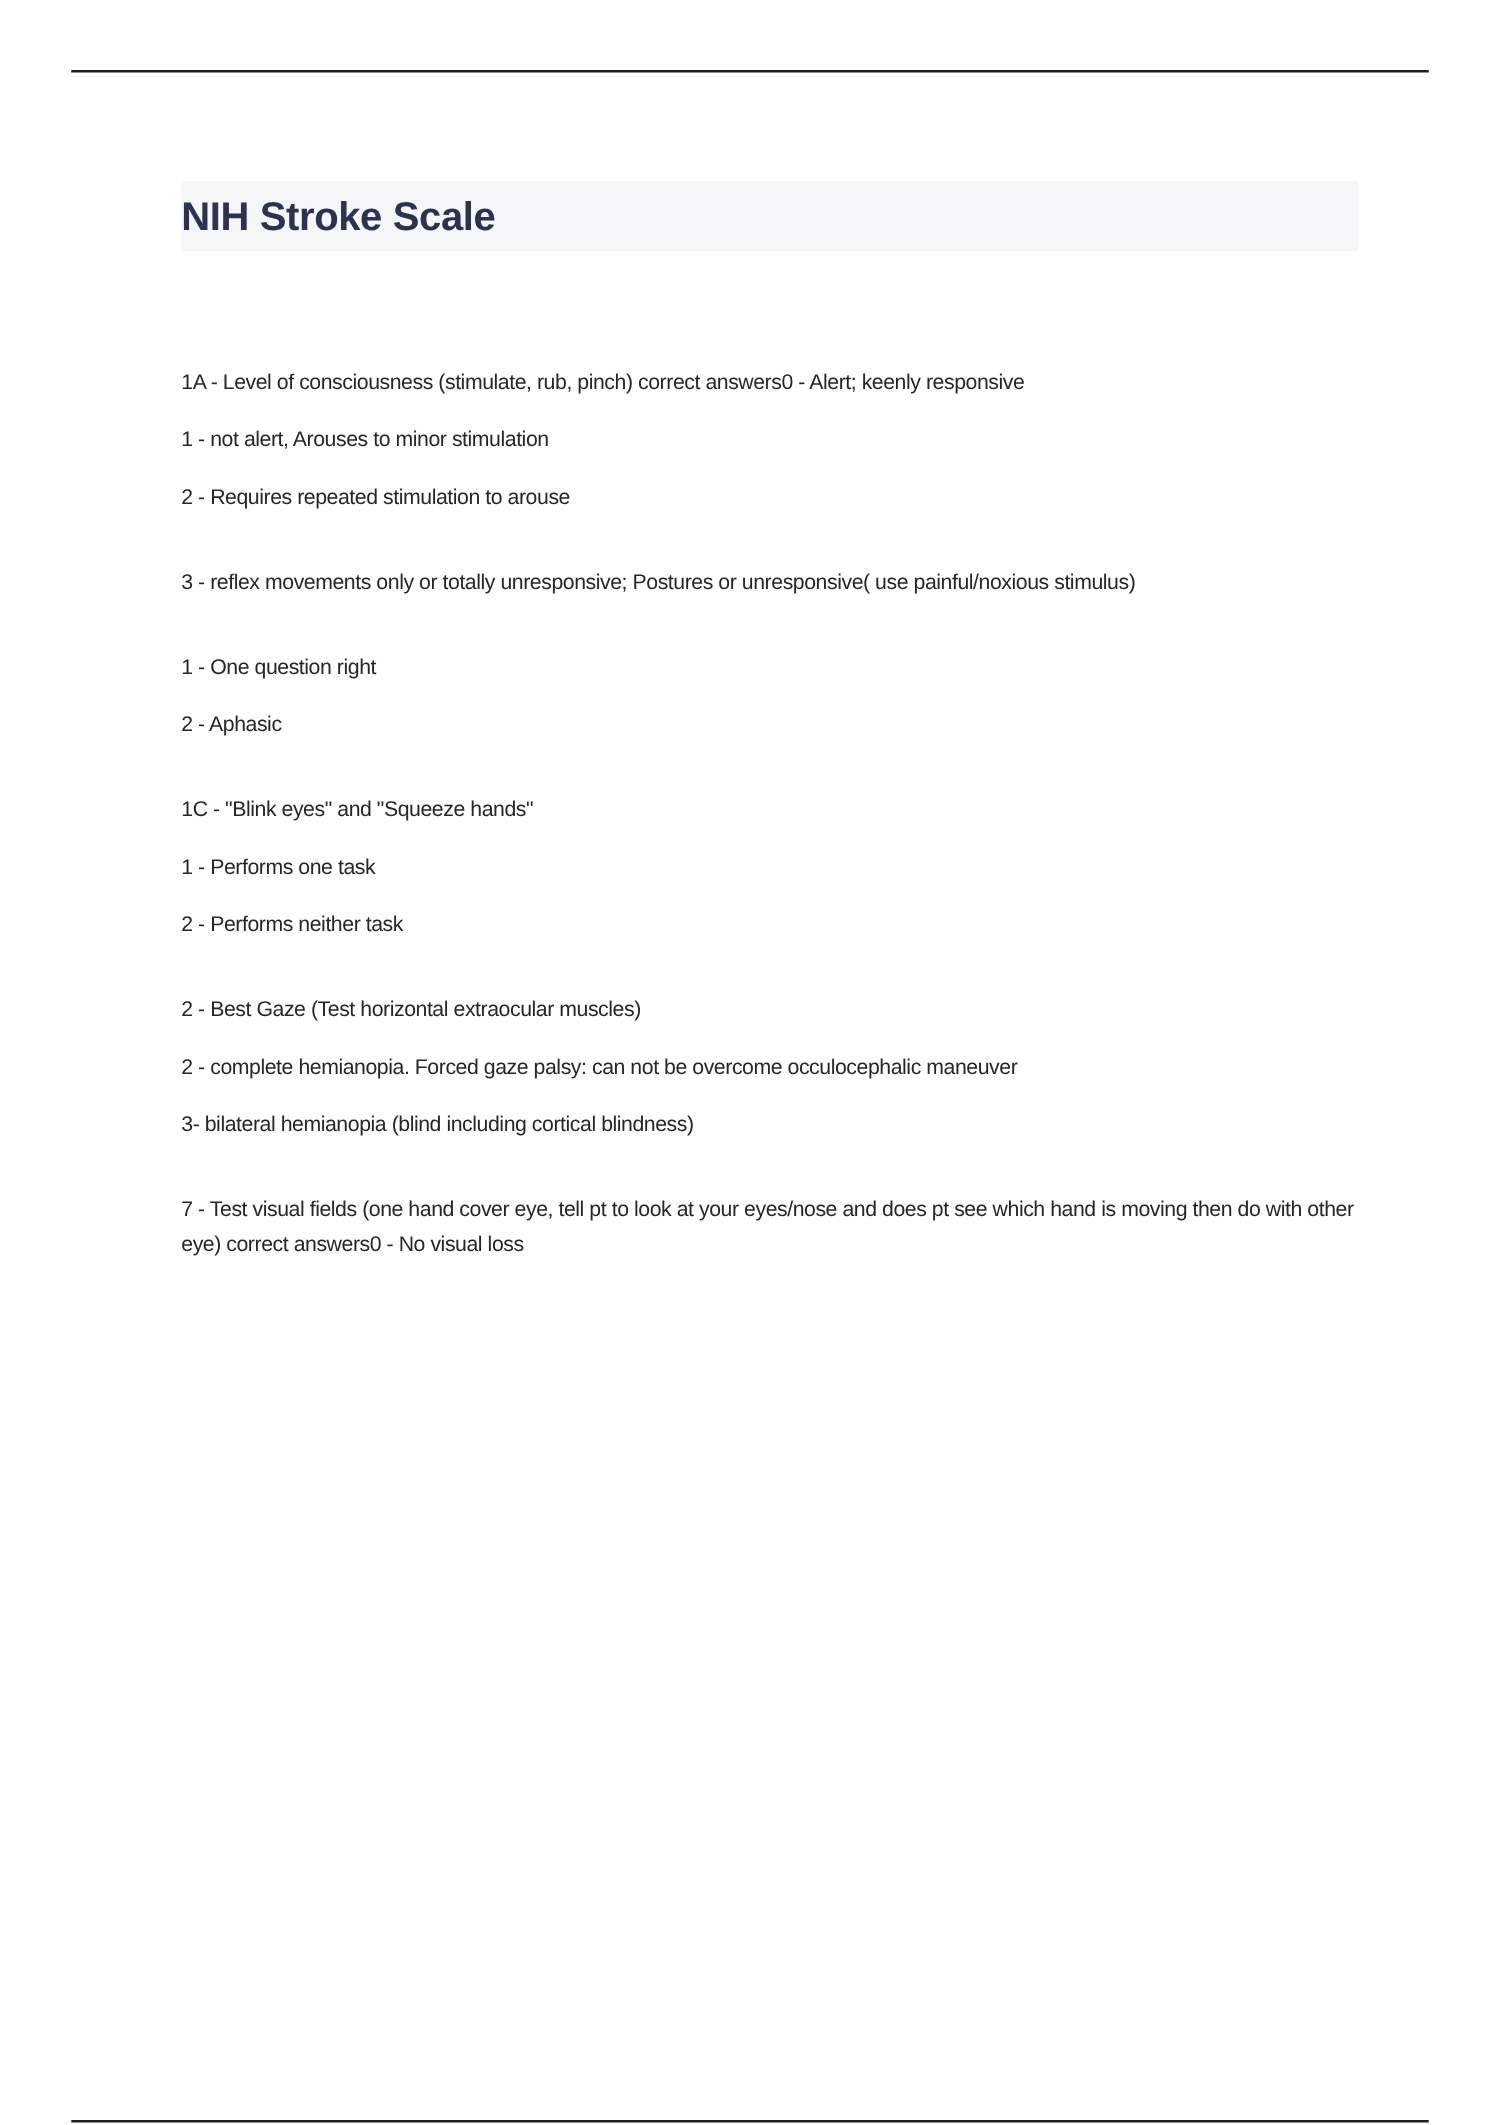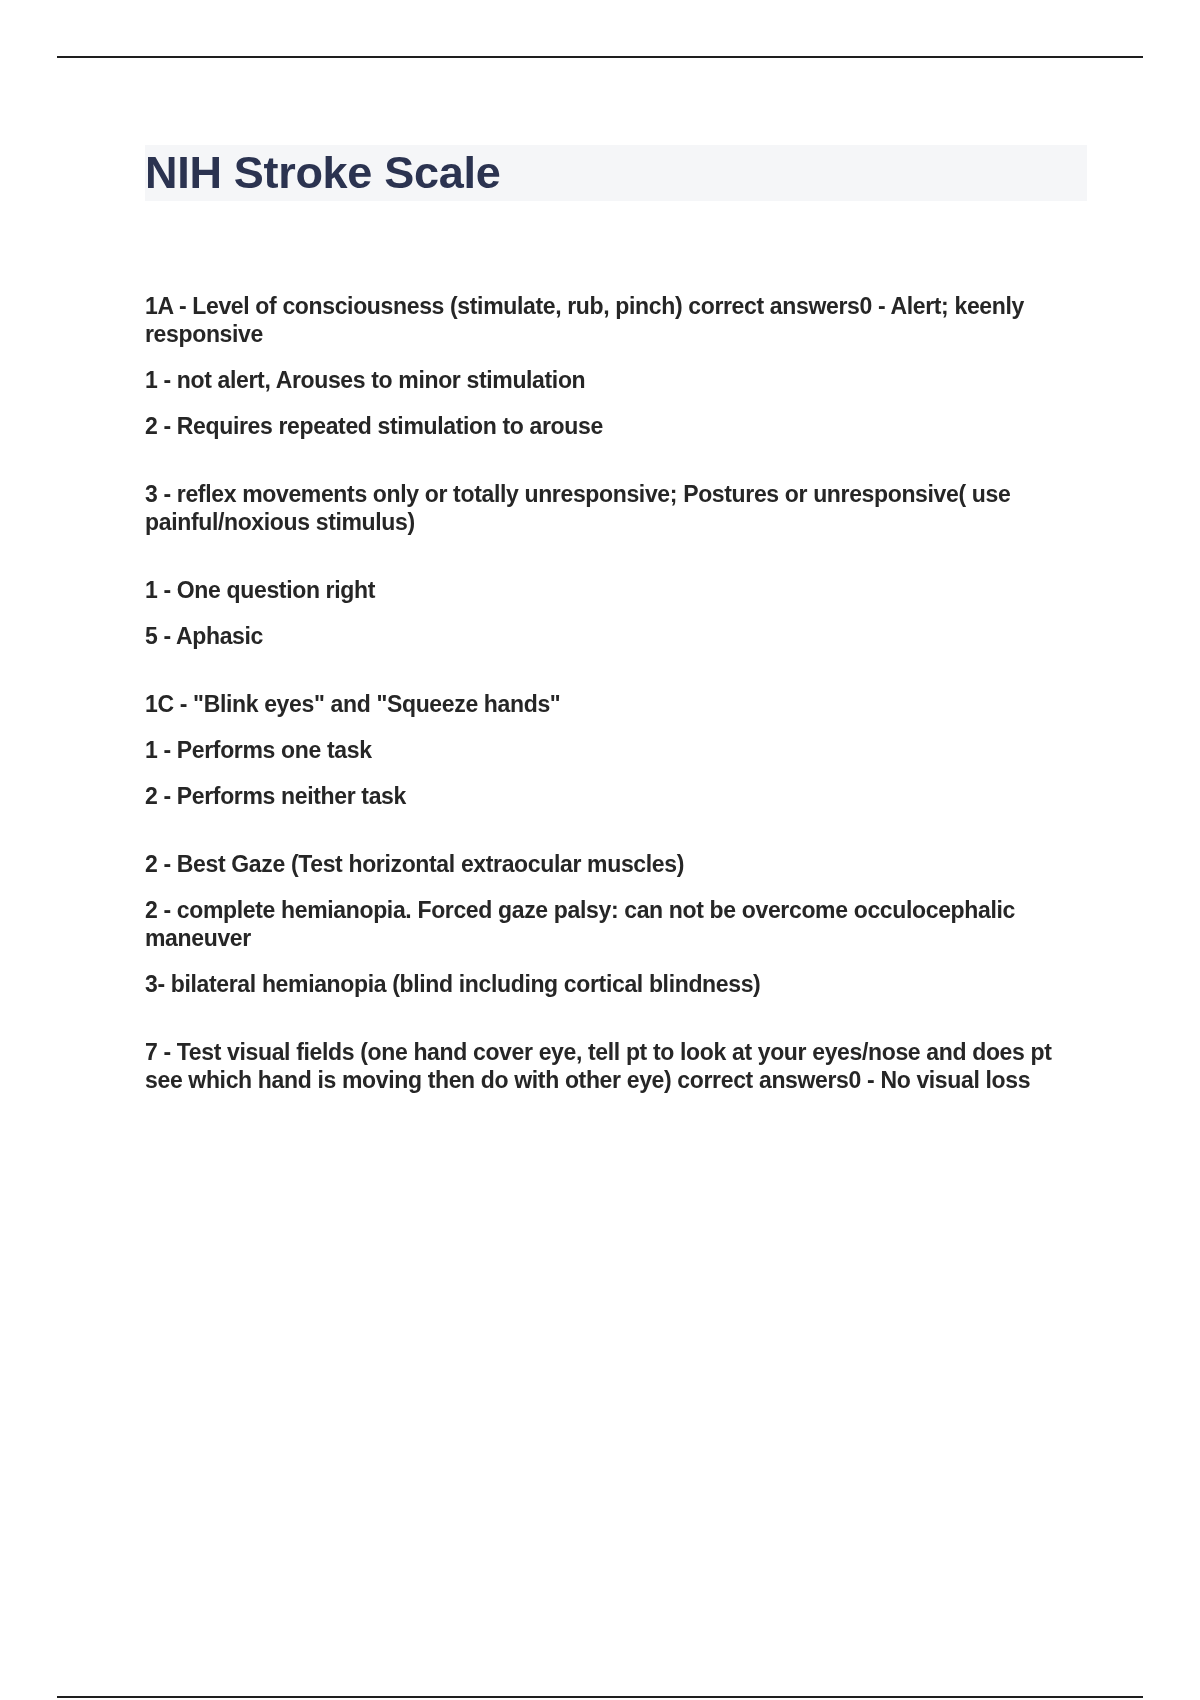--- a/index.html
+++ b/index.html
@@ -32,37 +32,36 @@
       height: 56px;
       background: #f5f6f8;
     }
     .title {
       position: absolute;
       left: 145px;
       top: 146px;
       margin: 0;
       font-family: "Liberation Sans", sans-serif;
       font-weight: bold;
-      font-size: 45px;
+      font-size: 32px;
       line-height: 54px;
       color: #2b3350;
       letter-spacing: -0.3px;
     }
 
     .content {
       position: absolute;
       left: 145px;
       top: 292px;
       width: 940px;
       color: #262626;
       font-family: "Liberation Sans Narrow", "Liberation Sans", sans-serif;
-      font-size: 23px;
+      font-size: 17px;
       line-height: 28px;
       letter-spacing: -0.35px;
-      font-weight: bold;
     }
     .section {
       margin: 0;
       padding: 0;
     }
     .line {
       margin: 0 0 18px 0;
       padding: 0;
     }
     .section + .section {
@@ -84,21 +83,21 @@
     <p class="line">1 - not alert, Arouses to minor stimulation</p>
     <p class="line">2 - Requires repeated stimulation to arouse</p>
   </div>
 
   <div class="section">
     <p class="line">3 - reflex movements only or totally unresponsive; Postures or unresponsive( use painful/noxious stimulus)</p>
   </div>
 
   <div class="section">
     <p class="line">1 - One question right</p>
-    <p class="line">5 - Aphasic</p>
+    <p class="line">2 - Aphasic</p>
   </div>
 
   <div class="section">
     <p class="line">1C - "Blink eyes" and "Squeeze hands"</p>
     <p class="line">1 - Performs one task</p>
     <p class="line">2 - Performs neither task</p>
   </div>
 
   <div class="section">
     <p class="line">2 - Best Gaze (Test horizontal extraocular muscles)</p>

